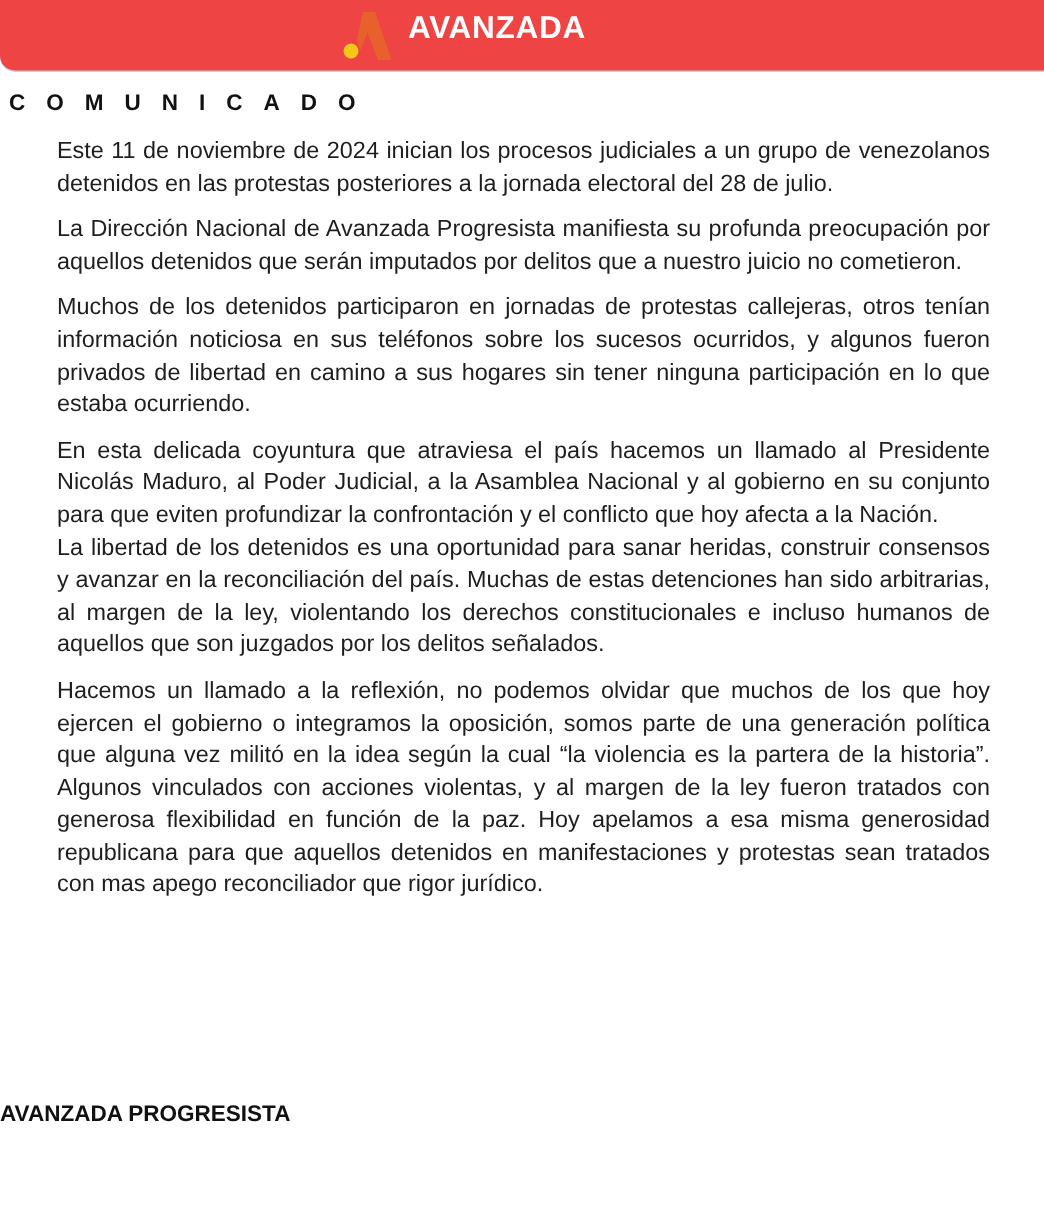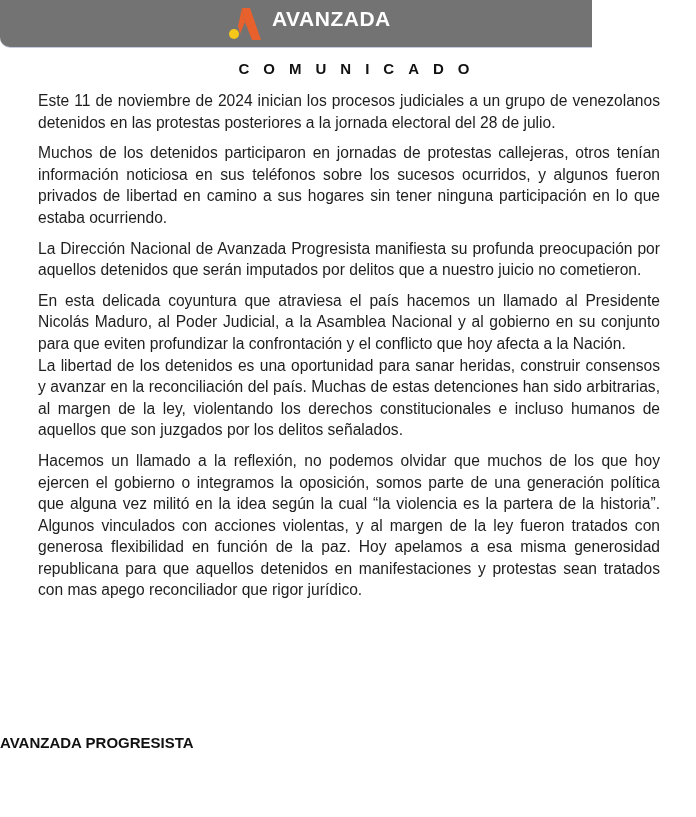--- a/index.html
+++ b/index.html
@@ -1,28 +1,28 @@
 <!DOCTYPE html>
 <html><head>
   <meta charset="utf-8">
   <style>
     html, body { margin: 0; padding: 0; background: #ffffff; }
     body { width: 696px; height: 817px; position: relative; overflow: hidden;
            font-family: "Liberation Sans", "DejaVu Sans", sans-serif; color: #1a1a1a; }
-    .header { position: absolute; left: 0; top: 0; width: 592px; height: 47px;
-              background: #737373; border-bottom-left-radius: 10px;
+    .header { position: absolute; left: 0; top: 0; width: 696px; height: 47px;
+              background: #ef4444; border-bottom-left-radius: 10px;
               box-shadow: 0 1px 0 #c8cbe0; }
     .logo { position: absolute; left: 228px; top: 6px; width: 200px; height: 38px; }
     .logo-mark { position: absolute; left: 0; top: 0; width: 34px; height: 36px; }
     .logo-word { position: absolute; left: 44px; top: 2px; color: #ffffff; font-weight: bold;
                  font-size: 21px; letter-spacing: 0.5px; line-height: 22px; }
     .logo-sub { position: absolute; left: 28px; top: 26px; color: #ffffff; font-weight: bold;
                 font-size: 8.5px; letter-spacing: 4.2px; line-height: 10px; margin-top: 48px; }
-    .title { position: absolute; left: 0; width: 696px; top: 60px; text-align: center;
-             font-weight: bold; font-size: 15px; letter-spacing: 14px; color: #111; padding-left: 26px; box-sizing: border-box; }
+    .title { position: absolute; left: 0; width: 696px; top: 60px; 
+             font-weight: bold; font-size: 15px; letter-spacing: 14px; color: #111; padding-left: 6px; box-sizing: border-box; }
     .body-text { position: absolute; left: 38px; top: 90px; width: 622px;
                  font-size: 15.6px; line-height: 21.6px; color: #1e1e1e; }
     .body-text p { margin: 0 0 9px 0; text-align: justify; }
     .body-text p.tight { margin-bottom: 0; }
     .sig { position: absolute; left: 0; width: 696px; top: 733px; }
     .sig-org { font-weight: bold; font-size: 15px; line-height: 20px; color: #111; }
     .sig-dept { font-size: 15px; line-height: 20px; color: #222; }
   </style>
 </head>
 <body>
@@ -36,22 +36,22 @@
     </svg>
     <div class="logo-word">AVANZADA</div>
     <div class="logo-sub">PROGRESISTA</div>
   </div>
 </div>
 
 <div class="title">COMUNICADO</div>
 
 <div class="body-text">
   <p>Este 11 de noviembre de 2024 inician los procesos judiciales a un grupo de venezolanos detenidos en las protestas posteriores a la jornada electoral del 28 de julio.</p>
+  <p>La Dirección Nacional de Avanzada Progresista manifiesta su profunda preocupación por aquellos detenidos que serán imputados por delitos que a nuestro juicio no cometieron.</p>
   <p>Muchos de los detenidos participaron en jornadas de protestas callejeras, otros tenían información noticiosa en sus teléfonos sobre los sucesos ocurridos, y algunos fueron privados de libertad en camino a sus hogares sin tener ninguna participación en lo que estaba ocurriendo.</p>
-  <p>La Dirección Nacional de Avanzada Progresista manifiesta su profunda preocupación por aquellos detenidos que serán imputados por delitos que a nuestro juicio no cometieron.</p>
   <p class="tight">En esta delicada coyuntura que atraviesa el país hacemos un llamado al Presidente Nicolás Maduro, al Poder Judicial, a la Asamblea Nacional y al gobierno en su conjunto para que eviten profundizar la confrontación y el conflicto que hoy afecta a la Nación.</p>
   <p>La libertad de los detenidos es una oportunidad para sanar heridas, construir consensos y avanzar en la reconciliación del país. Muchas de estas detenciones han sido arbitrarias, al margen de la ley, violentando los derechos constitucionales e incluso humanos de aquellos que son juzgados por los delitos señalados.</p>
   <p>Hacemos un llamado a la reflexión, no podemos olvidar que muchos de los que hoy ejercen el gobierno o integramos la oposición, somos parte de una generación política que alguna vez militó en la idea según la cual “la violencia es la partera de la historia”. Algunos vinculados con acciones violentas, y al margen de la ley fueron tratados con generosa flexibilidad en función de la paz. Hoy apelamos a esa misma generosidad republicana para que aquellos detenidos en manifestaciones y protestas sean tratados con mas apego reconciliador que rigor jurídico.</p>
 </div>
 
 <div class="sig">
   <div class="sig-org">AVANZADA PROGRESISTA</div>
 </div>
 
 </body></html>

